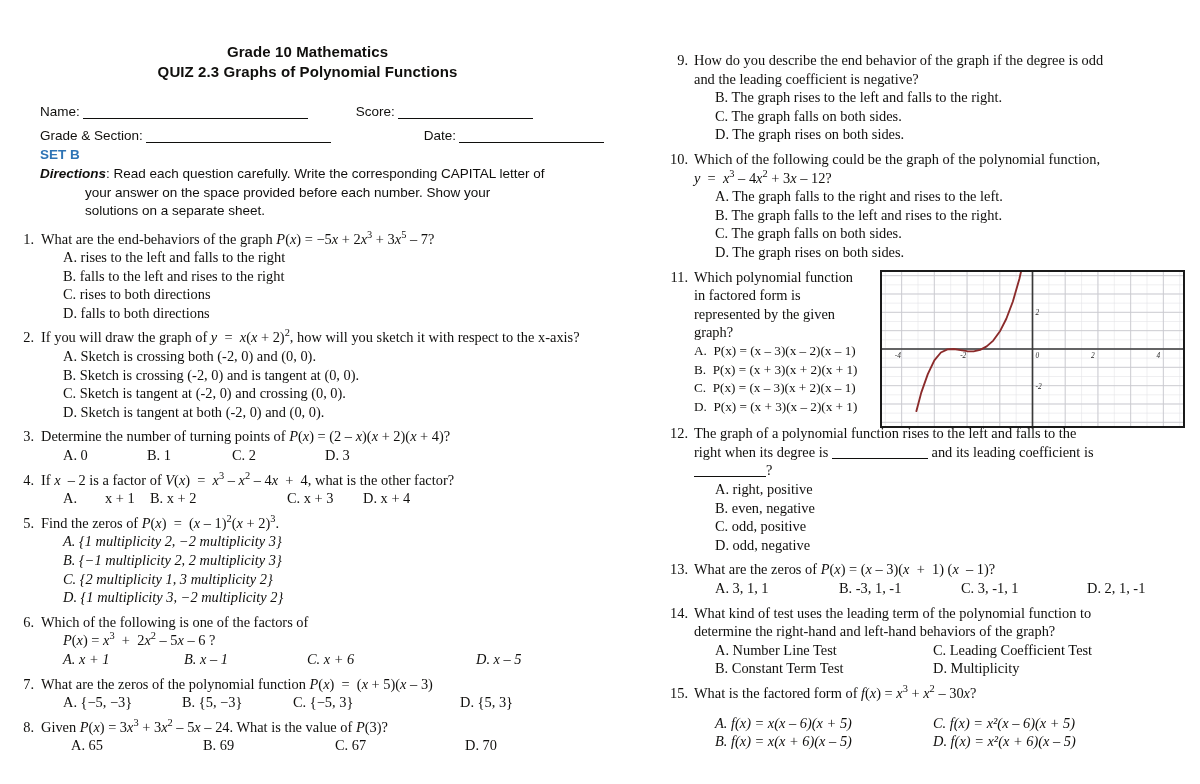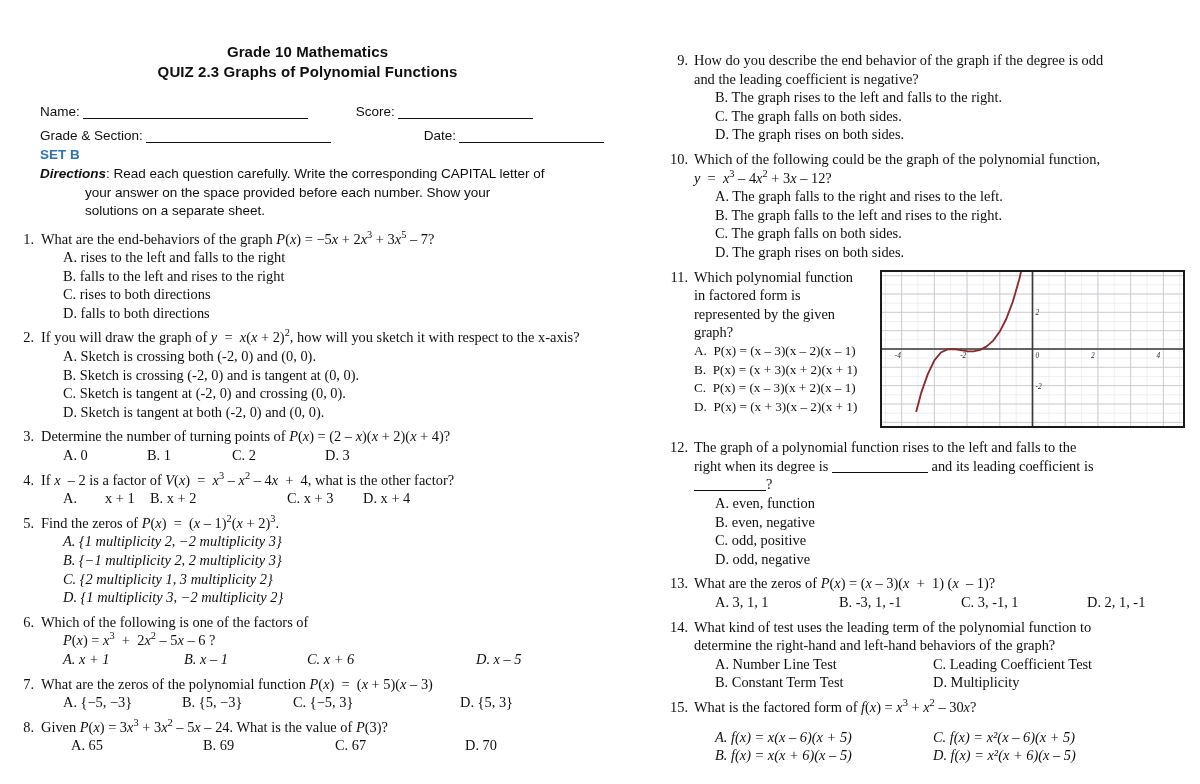--- a/index.html
+++ b/index.html
@@ -72,21 +72,21 @@
   
   .q11wrap{position:relative;}
   .q11-body{width:200px;}
   .graph-box{
     position:absolute;left:230px;top:2px;
     width:305px;height:158px;
     border:2.2px solid #1a1a1a;background:#ffffff;box-sizing:border-box;
   }
   .graph-box svg{display:block;width:100%;height:100%;}
 
-  .q12-shift{margin-top:22px;}
+  .q12-shift{margin-top:8px;}
   .rule-inline{display:inline-block;border-bottom:1.3px solid #100f0d;height:12px;vertical-align:-2px;}
   .ruleA{width:96px;}
   .ruleB{width:72px;}
 </style>
 </head>
 <body>
 
 <div class="page">
 
   <div class="col-left left">
@@ -355,21 +355,21 @@
           </svg>
         </span>
       </div>
 
       <div class="q q12-shift">
         <span class="q-num">12.</span>
         <span class="q-body">
           <span style="display:block">The graph of a polynomial function rises to the left and falls to the</span>
           <span style="display:block"><span>right when its degree is</span> <span class="rule-inline ruleA"></span> <span>and its leading coefficient is</span></span>
           <span style="display:block"><span class="rule-inline ruleB"></span><span>?</span></span>
-          <span class="right-ind" style="display:block">A.  even, function</span>
+          <span class="right-ind" style="display:block">A.  right, positive</span>
           <span class="right-ind" style="display:block">B.  even, negative</span>
           <span class="right-ind" style="display:block">C.  odd, positive</span>
           <span class="right-ind" style="display:block">D.  odd, negative</span>
         </span>
       </div>
 
       <div class="q">
         <span class="q-num">13.</span>
         <span class="q-body">
           <span class="q-text">What are the zeros of <i>P</i>(<i>x</i>) = (<i>x</i> – 3)(<i>x</i> &nbsp;+ &nbsp;1) (<i>x</i> &nbsp;– 1)?</span>

